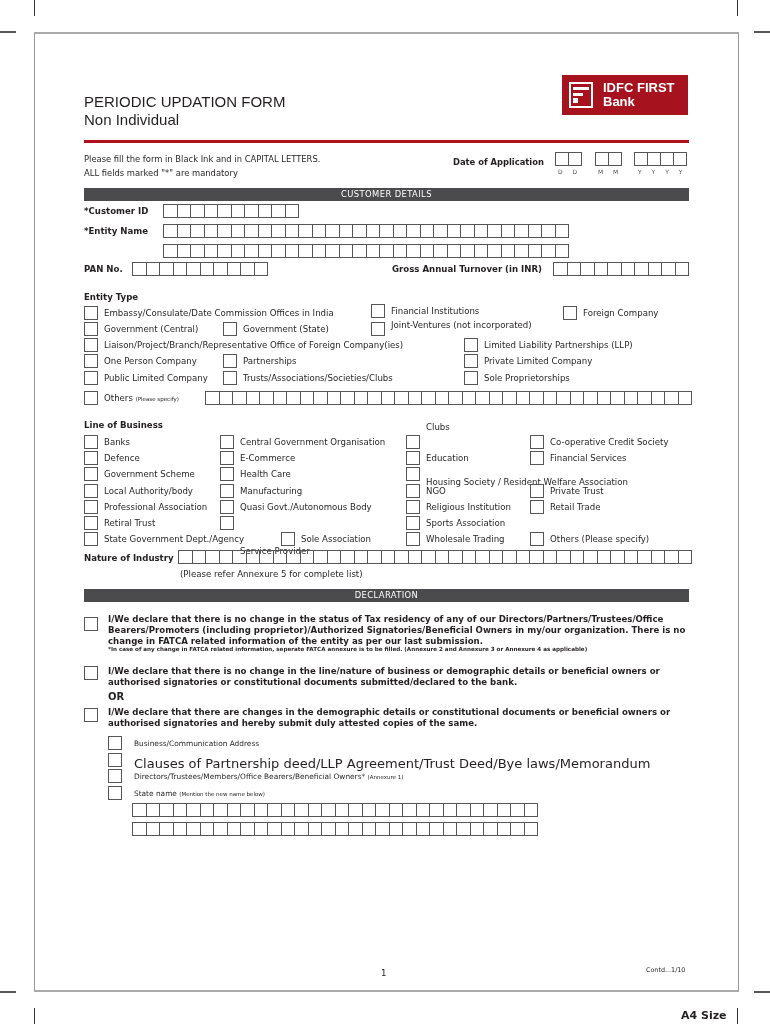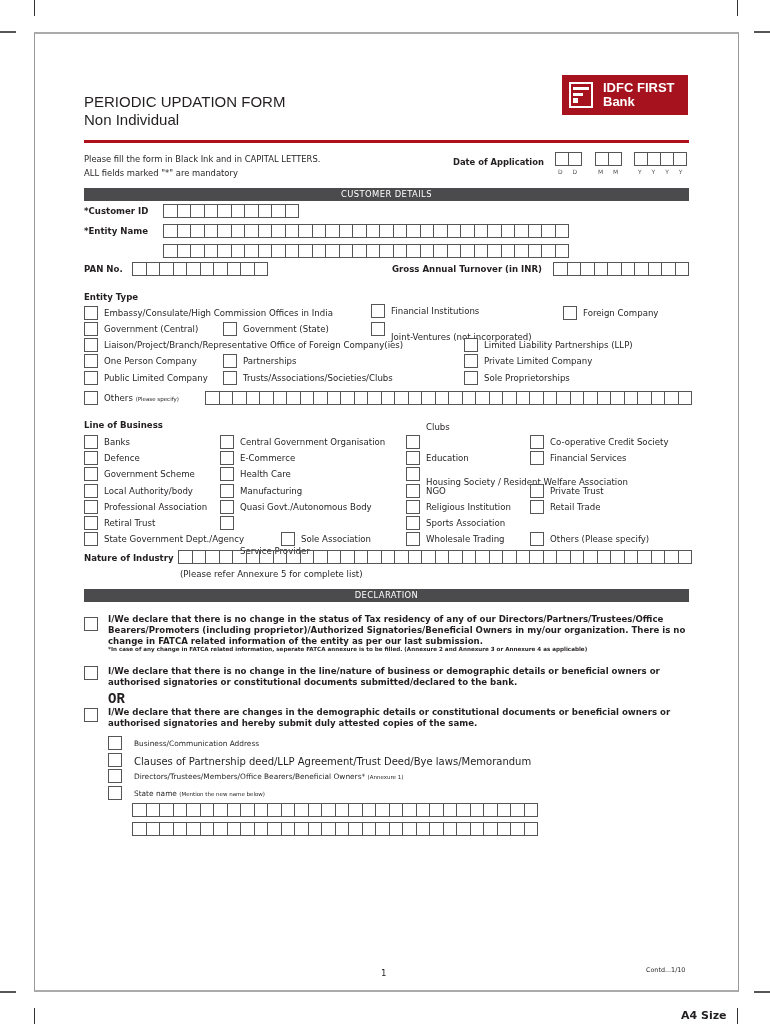--- a/index.html
+++ b/index.html
@@ -184,32 +184,32 @@
     <div class="b"></div>
     <div class="b"></div>
     <div class="b"></div>
     <div class="b"></div>
     <div class="b"></div>
   </div>
 
 <div class="lbl bold" style="left:84px;top:292px;">Entity Type</div>
 
 <div class="cb" style="left:84px;top:306px;"></div>
-<div class="lbl" style="left:104px;top:308px;">Embassy/Consulate/High Commission Offices in India</div>
+<div class="lbl" style="left:104px;top:308px;">Embassy/Consulate/Date Commission Offices in India</div>
 <div class="cb" style="left:371px;top:304px;"></div>
 <div class="lbl" style="left:391px;top:306px;">Financial Institutions</div>
 <div class="cb" style="left:563px;top:306px;"></div>
 <div class="lbl" style="left:583px;top:308px;">Foreign Company</div>
 
 <div class="cb" style="left:84px;top:322px;"></div>
 <div class="lbl" style="left:104px;top:324px;">Government (Central)</div>
 <div class="cb" style="left:223px;top:322px;"></div>
 <div class="lbl" style="left:243px;top:324px;">Government (State)</div>
 <div class="cb" style="left:371px;top:322px;"></div>
-<div class="lbl" style="left:391px;top:332px;">Joint-Ventures (not incorporated)</div>
+<div class="lbl" style="left:391px;top:320px;">Joint-Ventures (not incorporated)</div>
 
 <div class="cb" style="left:84px;top:338px;"></div>
 <div class="lbl" style="left:104px;top:340px;">Liaison/Project/Branch/Representative Office of Foreign Company(ies)</div>
 <div class="cb" style="left:464px;top:338px;"></div>
 <div class="lbl" style="left:484px;top:340px;">Limited Liability Partnerships (LLP)</div>
 
 <div class="cb" style="left:84px;top:354px;"></div>
 <div class="lbl" style="left:104px;top:356px;">One Person Company</div>
 <div class="cb" style="left:223px;top:354px;"></div>
 <div class="lbl" style="left:243px;top:356px;">Partnerships</div>
@@ -365,29 +365,29 @@
 <div class="lbl tiny" style="left:180px;top:569px;">(Please refer Annexure 5 for complete list)</div>
 
 <div class="abs section-bar" style="top:589px;">DECLARATION</div>
 
 <div class="cb" style="left:84px;top:617px;"></div>
 <div class="decl" style="top:614px;">I/We declare that there is no change in the status of Tax residency of any of our Directors/Partners/Trustees/Office Bearers/Promoters (including proprietor)/Authorized Signatories/Beneficial Owners in my/our organization. There is no change in FATCA related information of the entity as per our last submission.</div>
 <div class="abs" style="left:108px;top:646px;font-size:5.6px;font-weight:bold;">*In case of any change in FATCA related information, seperate FATCA annexure is to be filled. (Annexure 2 and Annexure 3 or Annexure 4 as applicable)</div>
 
 <div class="cb" style="left:84px;top:666px;"></div>
 <div class="decl" style="top:666px;">I/We declare that there is no change in the line/nature of business or demographic details or beneficial owners or authorised signatories or constitutional documents submitted/declared to the bank.</div>
-<div class="abs bold" style="left:108px;top:691px;font-size:14px;font-family:Liberation Mono, monospace;">OR</div>
+<div class="abs bold" style="left:108px;top:691px;font-size:10px;">OR</div>
 
 <div class="cb" style="left:84px;top:708px;"></div>
 <div class="decl" style="top:707px;">I/We declare that there are changes in the demographic details or constitutional documents or beneficial owners or authorised signatories and hereby submit duly attested copies of the same.</div>
 
 <div class="cb" style="left:108px;top:736px;"></div>
 <div class="lbl" style="left:134px;top:739px;font-size:7.4px;">Business/Communication Address</div>
 <div class="cb" style="left:108px;top:753px;"></div>
-<div class="lbl" style="left:134px;top:756px;font-size:10px;">Clauses of Partnership deed/LLP Agreement/Trust Deed/Bye laws/Memorandum</div>
+<div class="lbl" style="left:134px;top:756px;font-size:13px;">Clauses of Partnership deed/LLP Agreement/Trust Deed/Bye laws/Memorandum</div>
 <div class="cb" style="left:108px;top:769px;"></div>
 <div class="lbl" style="left:134px;top:772px;font-size:7.4px;"><span>Directors/Trustees/Members/Office Bearers/Beneficial Owners*</span> <span class="tiny">(Annexure 1)</span></div>
 <div class="cb" style="left:108px;top:786px;"></div>
 <div class="lbl" style="left:134px;top:789px;font-size:7.4px;"><span>State name</span> <span class="tiny">(Mention the new name below)</span></div>
 
 <div class="boxes" style="left:132px;top:803px;">
     <div class="b"></div>
     <div class="b"></div>
     <div class="b"></div>
     <div class="b"></div>

